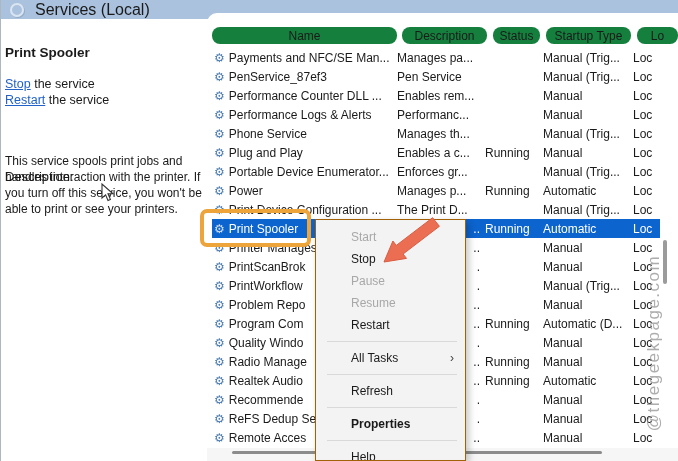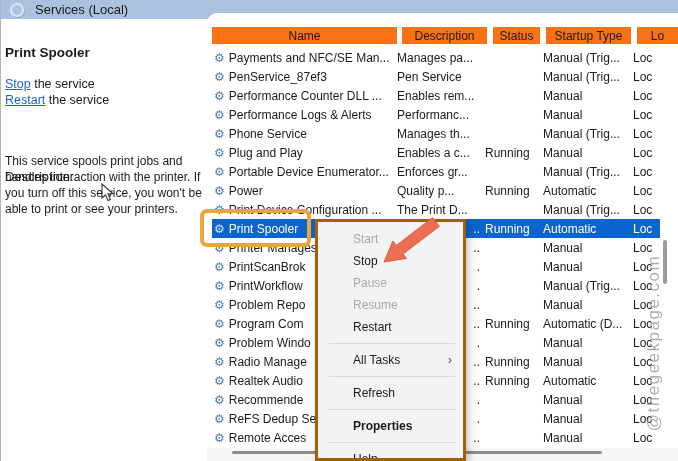--- a/index.html
+++ b/index.html
@@ -9,33 +9,33 @@
     font-family:"Liberation Sans","DejaVu Sans",sans-serif;
     color:#1a1a1a;
     -webkit-font-smoothing:antialiased;
   }
   .edge-line{position:absolute;left:0;top:0;width:1px;height:461px;background:#aeb6c0;z-index:60;}
 
   
   .top-strip{position:absolute;left:0;top:0;width:678px;height:19px;background:var(--strip,#aac2dd);z-index:1;}
   .tab{position:absolute;left:6px;top:0;height:19px;display:flex;align-items:center;cursor:default;}
   .gear-ring{width:10px;height:10px;border:2px solid #e4ecf5;border-radius:50%;margin-left:4px;opacity:.85;box-shadow:1px 1px 0 rgba(120,145,175,.55);}
-  .tab-label{font-size:13px;margin-left:11px;}
+  .tab-label{font-size:16px;margin-left:11px;}
 
   
   .left-pane{position:absolute;left:0;top:19px;width:207px;height:442px;background:#fff;z-index:2;}
   .svc-title{position:absolute;left:5px;top:26px;font-size:13.5px;font-weight:bold;}
   .actions{position:absolute;left:5px;top:58px;font-size:12.5px;line-height:15.5px;}
   .action-link{color:var(--link,#2262c6);text-decoration:underline;cursor:pointer;}
   .desc-label{position:absolute;left:5px;top:118px;font-size:13px;margin-top:32px;}
   .desc-text{position:absolute;left:5px;top:134px;width:206px;font-size:12px;line-height:16px;}
 
   
   .list-panel{position:absolute;left:207px;top:13px;width:471px;height:448px;background:#fff;border-top-left-radius:10px;overflow:hidden;z-index:2;}
-  .hdr-cell{position:absolute;top:14px;height:17px;background:#f97316;font-size:12px;display:flex;align-items:center;justify-content:center;cursor:default;}
+  .hdr-cell{position:absolute;top:14px;height:17px;background:#15803d;font-size:12px;display:flex;align-items:center;justify-content:center;cursor:default;border-radius:8px;}
   .col-name{left:5px;width:185px;}
   .col-desc{left:195px;width:85px;text-align:center;}
   .col-status{left:286px;width:47px;}
   .col-startup{left:339px;width:85px;text-align:center;}
   .col-logon{left:430px;width:41px;}
 
   .svc-row{position:absolute;left:5px;width:448px;height:19px;display:flex;align-items:center;font-size:12px;white-space:nowrap;}
   .svc-row.selected{background:var(--sel,#0c64ce);color:#fff;}
   .cell-name{width:185px;display:flex;align-items:center;overflow:hidden;}
   .gear{font-size:12px;color:#4d7cae;margin:0 4px 0 2px;line-height:1;}
@@ -57,21 +57,21 @@
   }
 
   
   .orange-box{position:absolute;left:200px;top:209px;width:111px;height:38px;border:4px solid var(--hl,#eca43b);border-radius:7px;box-sizing:border-box;z-index:5;pointer-events:none;}
   .arrow-svg{position:absolute;left:372px;top:216px;z-index:12;pointer-events:none;}
   .cursor-svg{position:absolute;left:101px;top:164px;z-index:55;pointer-events:none;}
 
   
   .context-menu{
     position:absolute;left:315px;top:219px;width:151px;height:242px;
-    background:#f3f3f3;border:3px solid #a16207;box-sizing:border-box;
+    background:#f3f3f3;border:1px solid #a16207;box-sizing:border-box;
     box-shadow:3px 3px 7px rgba(0,0,0,.22);
     padding-top:6px;z-index:10;overflow:hidden;
   }
   .menu-item{height:22px;display:flex;align-items:center;padding-left:35px;padding-right:10px;font-size:12px;position:relative;cursor:default;}
   .menu-item.disabled{color:#a8a8a8;}
   .menu-item.bold{font-weight:bold;}
   .submenu-arrow{position:absolute;right:11px;font-size:12px;color:#444;}
   .menu-sep{height:1px;background:#d9d9d9;margin:5px 8px 5px 11px;}
 </style>
 </head>
@@ -198,21 +198,21 @@
         <div class="cell-status"></div>
         <div class="cell-startup">Manual (Trig...</div>
         <div class="cell-logon">Loc</div>
       </div>
       <div class="svc-row" style="top: 168px;">
         <div class="cell-name">
           <span class="gear">⚙</span>
           <span>Power</span>
         </div>
         <div class="cell-desc">
-          <span>Quality p...</span>
+          <span>Manages p...</span>
           <span></span>
         </div>
         <div class="cell-status">Running</div>
         <div class="cell-startup">Automatic</div>
         <div class="cell-logon">Loc</div>
       </div>
       <div class="svc-row" style="top: 187px;">
         <div class="cell-name">
           <span class="gear">⚙</span>
           <span>Print Device Configuration ...</span>
@@ -299,21 +299,21 @@
           <span></span>
           <span>..</span>
         </div>
         <div class="cell-status">Running</div>
         <div class="cell-startup">Automatic (D...</div>
         <div class="cell-logon">Loc</div>
       </div>
       <div class="svc-row" style="top: 320px;">
         <div class="cell-name">
           <span class="gear">⚙</span>
-          <span>Problem Windo</span>
+          <span>Quality Windo</span>
         </div>
         <div class="cell-desc">
           <span></span>
           <span>.</span>
         </div>
         <div class="cell-status"></div>
         <div class="cell-startup">Manual</div>
         <div class="cell-logon">Loc</div>
       </div>
       <div class="svc-row" style="top: 339px;">

